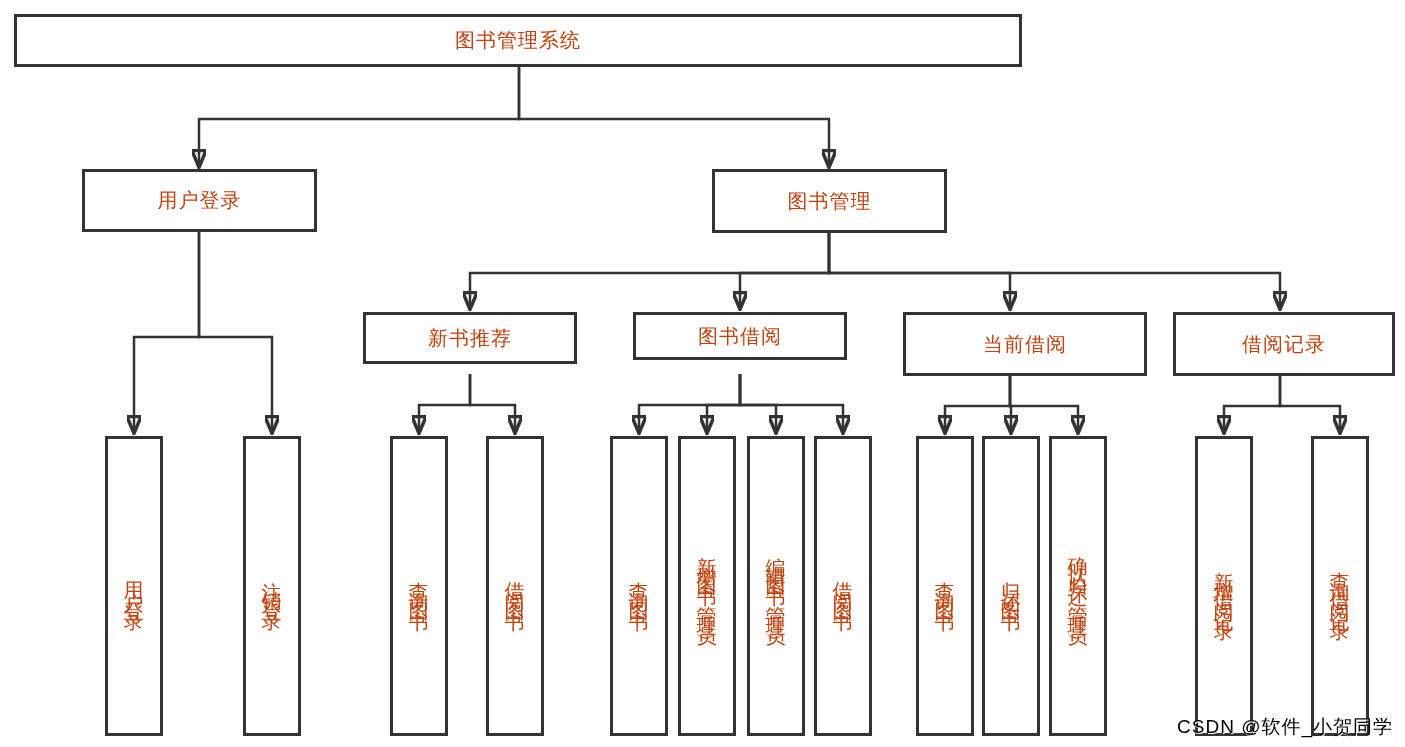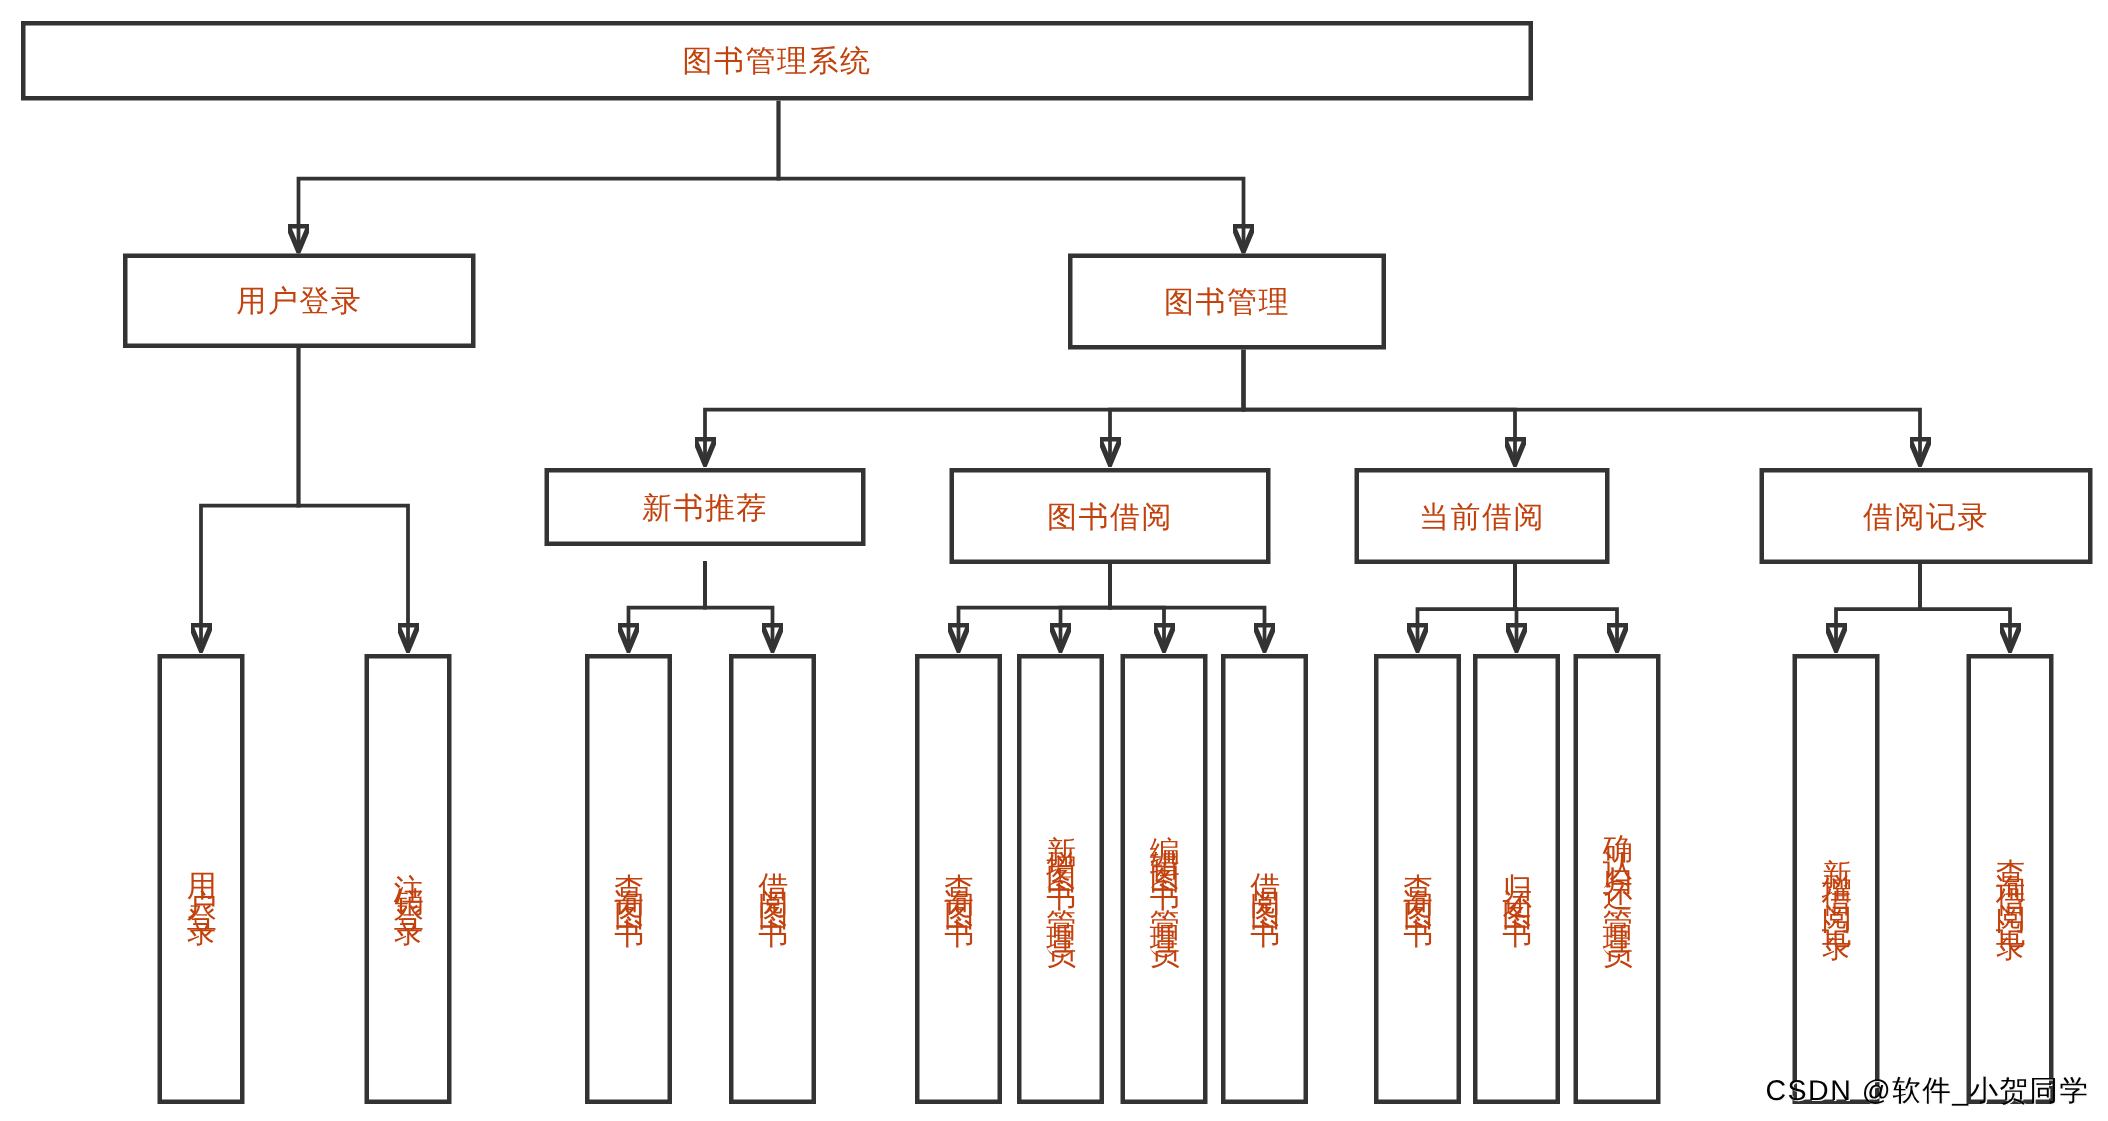--- a/index.html
+++ b/index.html
@@ -89,31 +89,31 @@
     <path d="M1280,374 L1280,406 L1340,406 L1340,432" marker-end="url(#arrow)"></path>
   </svg>
 
   <div class="node" style="left:14px; top:14px; width:1008px; height:53px;">
     <span>图书管理系统</span>
   </div>
 
   <div class="node" style="left:82px; top:169px; width:235px; height:63px;">
     <span>用户登录</span>
   </div>
-  <div class="node" style="left:712px; top:169px; width:212px; height:64px;">
+  <div class="node" style="left:712px; top:169px; width:235px; height:64px;">
     <span>图书管理</span>
   </div>
 
   <div class="node" style="left:363px; top:312px; width:214px; height:52px;">
     <span>新书推荐</span>
   </div>
-  <div class="node" style="left:633px; top:312px; width:214px; height:64px;justify-content:center;">
+  <div class="node" style="left:633px; top:312px; width:214px; height:48px;justify-content:center;">
     <span>图书借阅</span>
   </div>
-  <div class="node" style="left:903px; top:312px; width:170px; height:64px;">
+  <div class="node" style="left:903px; top:312px; width:244px; height:64px;">
     <span>当前借阅</span>
   </div>
   <div class="node" style="left:1173px; top:312px; width:222px; height:64px;">
     <span>借阅记录</span>
   </div>
 
   <div class="node leaf" style="left:105px; top:436px; width:58px; height:300px;">
     <span>用户登录</span>
   </div>
   <div class="node leaf" style="left:243px; top:436px; width:58px; height:300px;">

